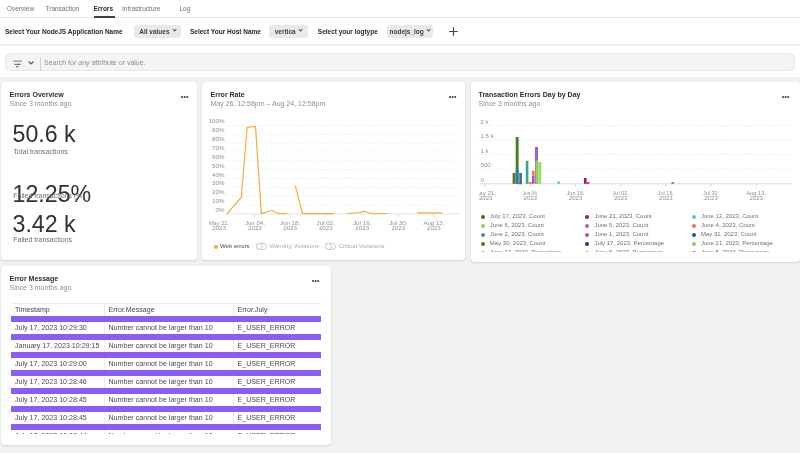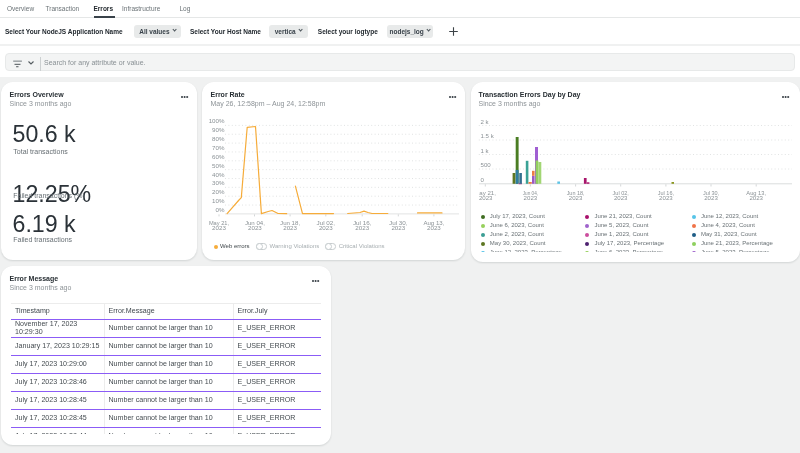--- a/index.html
+++ b/index.html
@@ -8,32 +8,32 @@
   .abs { position:absolute; }
   .navbar { left:0; top:0; width:800px; height:18px; background:#fff; border-bottom:1px solid #e5e7e7; }
   .tab { position:absolute; top:5px; font-size:6.5px; color:#6a7276; }
   .tab.active { color:#23292e; font-weight:bold; }
   .filterbar { left:0; top:18px; width:800px; height:26px; background:#fff; }
   .flabel { position:absolute; font-size:6.5px; font-weight:bold; color:#232a30; top:10px; }
   .pill { position:absolute; top:6.5px; height:13px; background:#e8eaea; border-radius:3px; font-size:6.5px; font-weight:bold; color:#39424a; display:flex; align-items:center; justify-content:center; }
   .chev { display:inline-block; width:3.2px; height:3.2px; border-right:1px solid #4a5258; border-bottom:1px solid #4a5258; transform:rotate(45deg); margin-left:3px; margin-top:-2px; }
   .searchpanel { left:0; top:46px; width:800px; height:31px; background:#fff; }
   .searchbar { position:absolute; left:5px; top:7px; width:790px; height:17.8px; background:#f3f4f4; border:1px solid #e7e9e9; border-radius:4px; }
-  .card { position:absolute; background:#fff; border-radius:12px; box-shadow:0 1px 2px rgba(30,40,45,0.14); overflow:hidden; }
+  .card { position:absolute; background:#fff; border-radius:4px; box-shadow:0 1px 2px rgba(30,40,45,0.14); overflow:hidden; }
   .c-title { position:absolute; left:8.5px; top:8.8px; font-size:7px; font-weight:bold; color:#272e33; }
   .c-sub { position:absolute; left:8.5px; top:17.8px; font-size:7px; color:#8d9397; }
   .dots { position:absolute; top:14px; width:1.6px; height:1.6px; border-radius:50%; background:#454c52; box-shadow:2.6px 0 0 #454c52, 5.2px 0 0 #454c52; }
   .bignum { position:absolute; left:11.5px; font-size:23.2px; color:#2b3238; letter-spacing:0; line-height:24px; }
   .biglabel { position:absolute; left:12.3px; font-size:7px; color:#676f74; line-height:7.5px; }
   .lg-dot { position:absolute; width:4px; height:4px; border-radius:50%; }
   .lg-txt { position:absolute; font-size:6px; color:#6a7276; line-height:7px; }
   .toggle { position:absolute; width:11px; height:6.6px; border:1px solid #c7ccce; border-radius:3.3px; background:#fff; }
   .toggle:after { content:""; position:absolute; left:-1px; top:-1.2px; width:5.2px; height:5.2px; border:1px solid #c7ccce; border-radius:50%; background:#fff; }
   table.em { border-collapse:collapse; font-size:7.1px; color:#454c51; }
-  table.em td { border-bottom:1px solid #8b5cf6; padding:0 0 0 4px; height:18px; vertical-align:middle; }
+  table.em td { border-bottom:6px solid #8b5cf6; padding:0 0 0 4px; height:18px; vertical-align:middle; }
   table.em tr.hd td { height:16px; color:#3f474d; }
   table.em td.c2 { border-left:1px solid #ececec;margin-left:25px; }
   table.em td.c3 { border-left:1px solid #ececec; }
 </style>
 </head>
 <body>
 
 <div class="abs navbar">
   <span class="tab" style="left:7px;">Overview</span>
   <span class="tab" style="left:45.5px;">Transaction</span>
@@ -71,21 +71,21 @@
 </div>
 
 <div class="card" style="left:1px; top:82px; width:195.5px; height:178px;">
   <div class="c-title">Errors Overview</div>
   <div class="c-sub">Since 3 months ago</div>
   <div class="dots" style="right:13.7px;"></div>
   <div class="bignum" style="top:40.3px;">50.6 k</div>
   <div class="biglabel" style="top:65.5px;">Total transactions</div>
   <div class="bignum" style="top:100px;">12.25%</div>
   <div class="biglabel" style="top:109.6px;">Failed transactions (%)</div>
-  <div class="bignum" style="top:130.3px;">6.19 k</div>
+  <div class="bignum" style="top:130.3px;">3.42 k</div>
   <div class="biglabel" style="top:153.9px;">Failed transactions</div>
 </div>
 
 <div class="card" style="left:202px; top:82px; width:263px; height:178px;">
   <div class="c-title" style="left:8.5px;">Error Rate</div>
   <div class="c-sub" style="left:8.5px;">May 26, 12:58pm – Aug 24, 12:58pm</div>
   <div class="dots" style="right:14px;"></div>
   <svg class="abs" style="left:0; top:0;" width="263" height="155" viewBox="0 0 263 155">
 
     <g stroke="#d9dcdc" stroke-width="0.8" stroke-dasharray="1,2.4">
@@ -260,21 +260,21 @@
   <div class="dots" style="right:17px;"></div>
   <div class="abs" style="left:10px; top:36.5px; width:310px; height:131.5px; overflow:hidden;">
     <table class="em" style="width:310px;">
       <tbody>
           <tr class="hd" style="border-top:1px solid #ececec;">
             <td style="width:93px; border-top:1px solid #ececec;">Timestamp</td>
             <td class="c2" style="width:129px; border-top:1px solid #ececec;">Error.Message</td>
             <td class="c3" style="border-top:1px solid #ececec;">Error.July</td>
           </tr>
       <tr>
-            <td>November 17, 2023 10:29:30</td>
+            <td>July 17, 2023 10:29:30</td>
             <td class="c2">Number cannot be larger than 10</td>
             <td class="c3">E_USER_ERROR</td>
           </tr>
       <tr>
             <td>January 17, 2023 10:29:15</td>
             <td class="c2">Number cannot be larger than 10</td>
             <td class="c3">E_USER_ERROR</td>
           </tr>
       <tr>
             <td>July 17, 2023 10:29:00</td>

